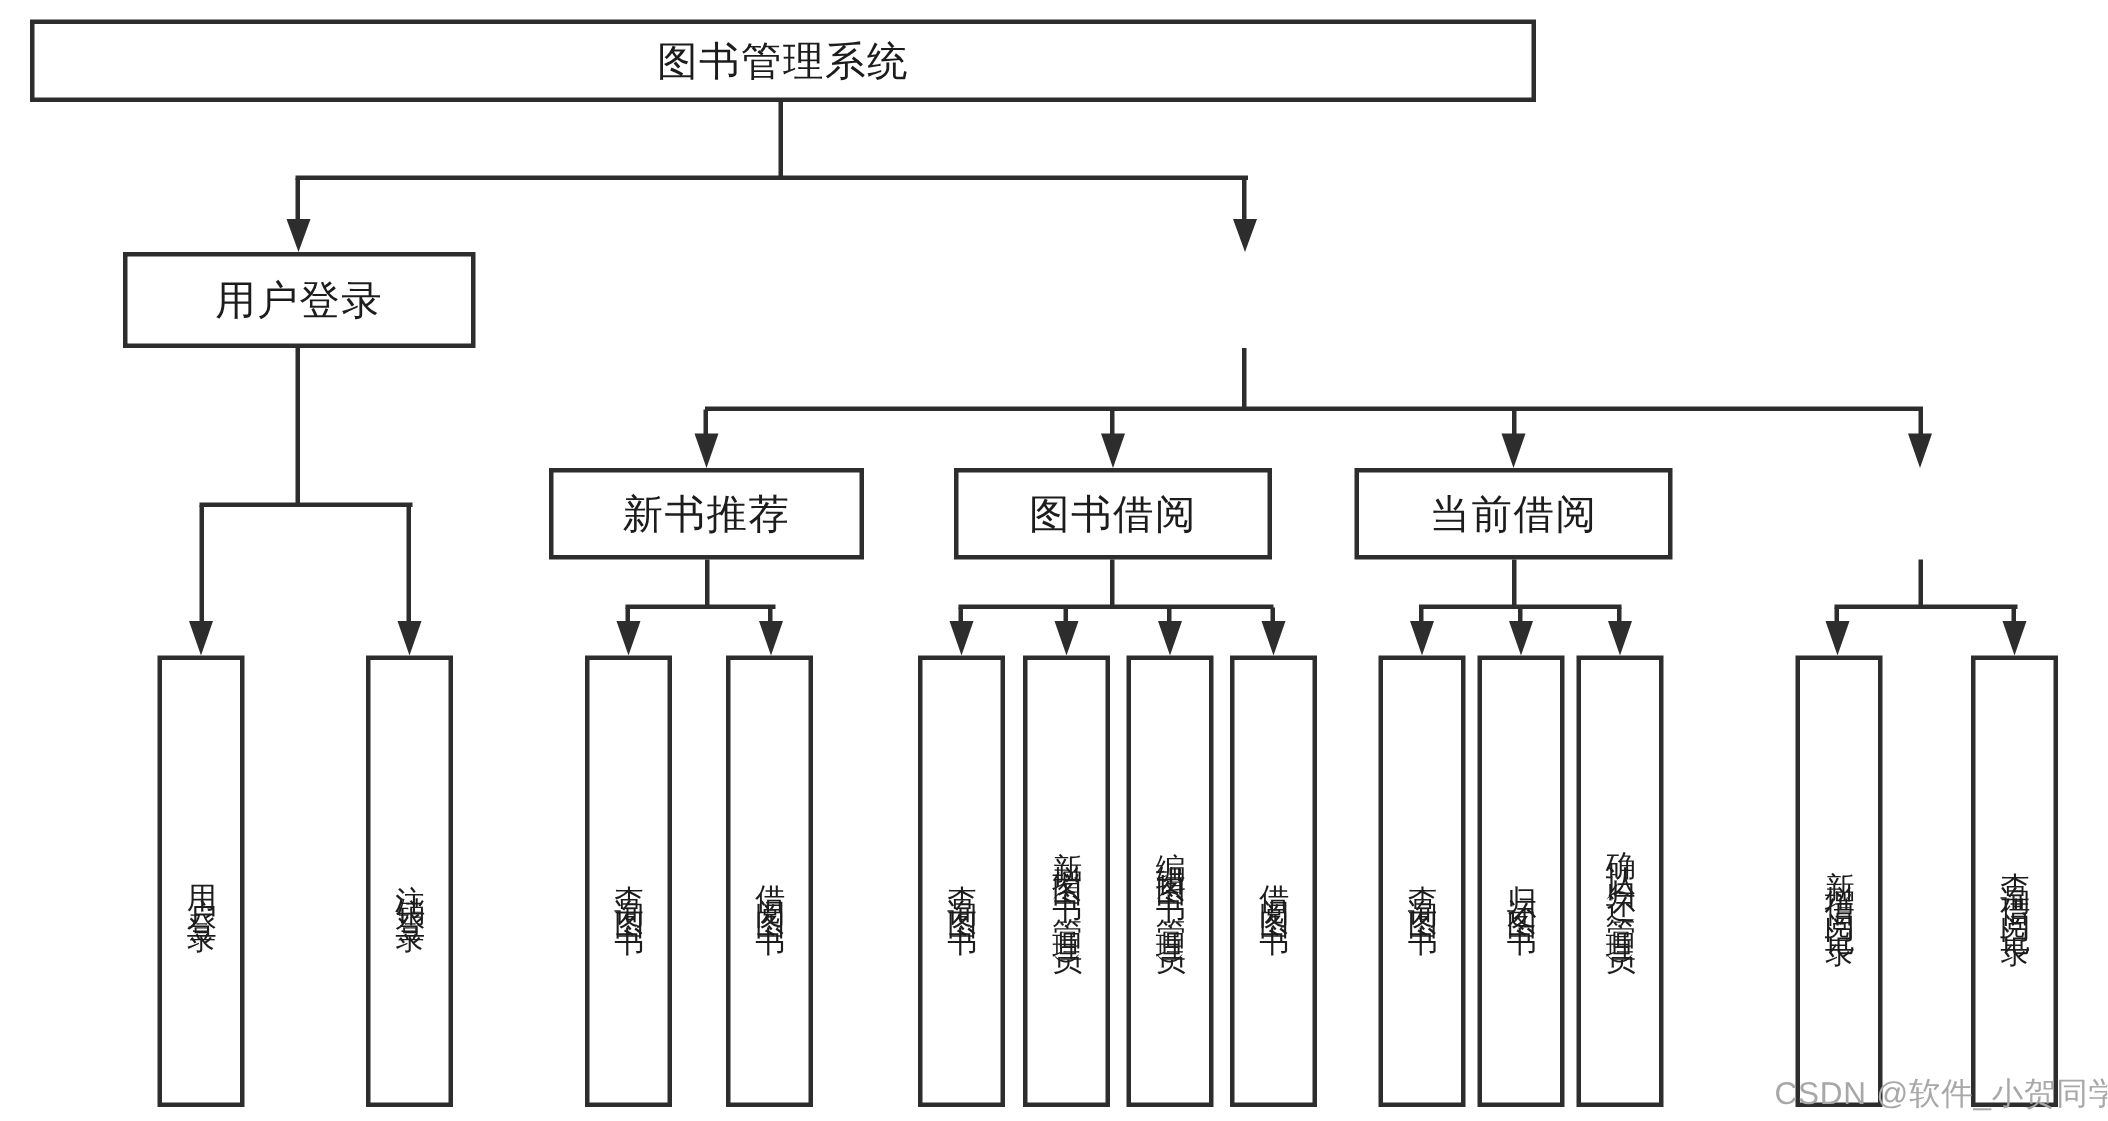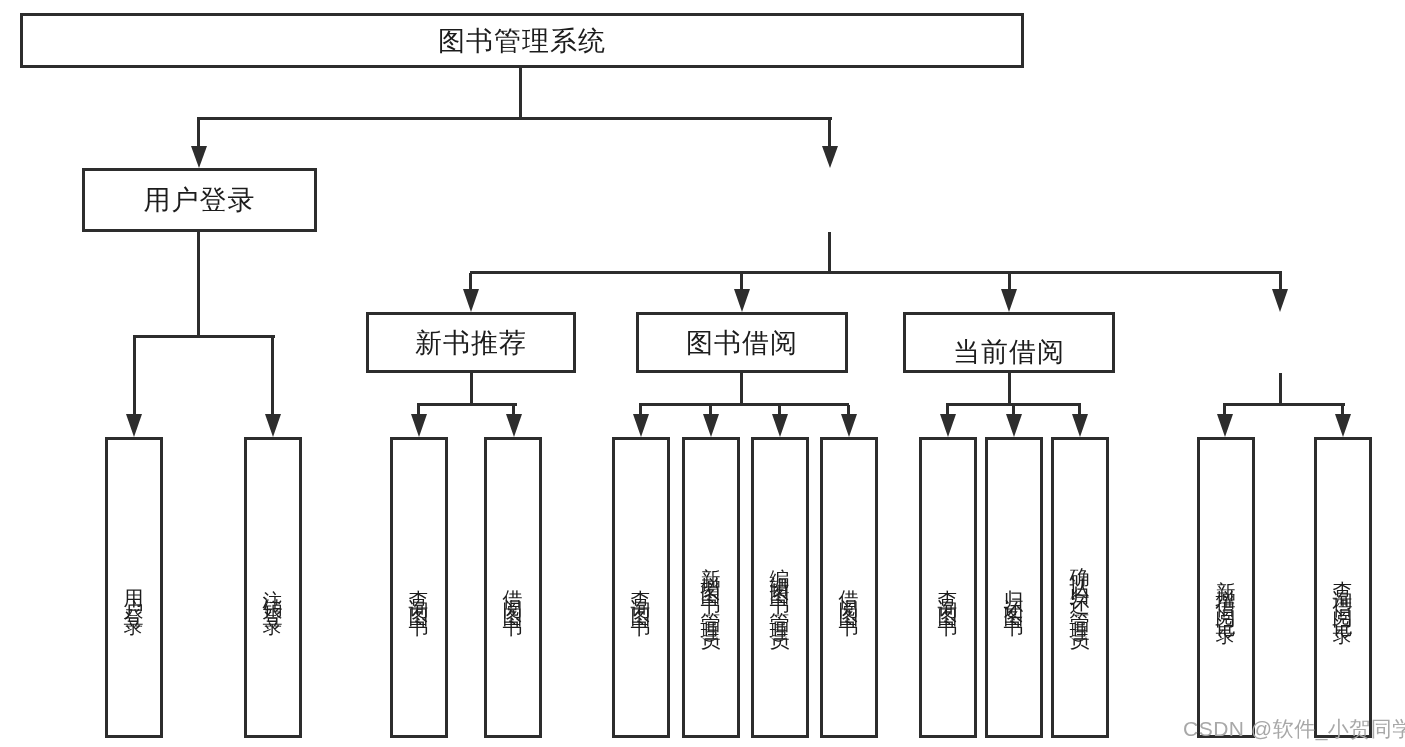--- a/index.html
+++ b/index.html
@@ -77,21 +77,21 @@
   <div class="arrow a23" style="left:1001px; top:289px;"></div>
   <div class="line" style="left:1279px; top:273px; width:3px;   height:18px;"></div>
   <div class="arrow a23" style="left:1272px; top:289px;"></div>
 
   <div class="box" style="left:366px;  top:312px; width:210px; height:61px;">
     <span>新书推荐</span>
   </div>
   <div class="box" style="left:636px;  top:312px; width:212px; height:61px;">
     <span>图书借阅</span>
   </div>
-  <div class="box" style="left:903px;  top:312px; width:212px; height:61px;align-items:flex-end;">
+  <div class="box" style="left:903px;  top:312px; width:212px; height:61px;">
     <span>当前借阅</span>
   </div>
 
   <div class="line" style="left:470px; top:373px; width:3px;   height:32px;"></div>
   <div class="line" style="left:417px; top:403px; width:100px; height:3px;"></div>
   <div class="line" style="left:417px; top:405px; width:3px;   height:10px;"></div>
   <div class="arrow a23" style="left:411px; top:414px;"></div>
   <div class="line" style="left:512px; top:405px; width:3px;   height:10px;"></div>
   <div class="arrow a23" style="left:506px; top:414px;"></div>
 

